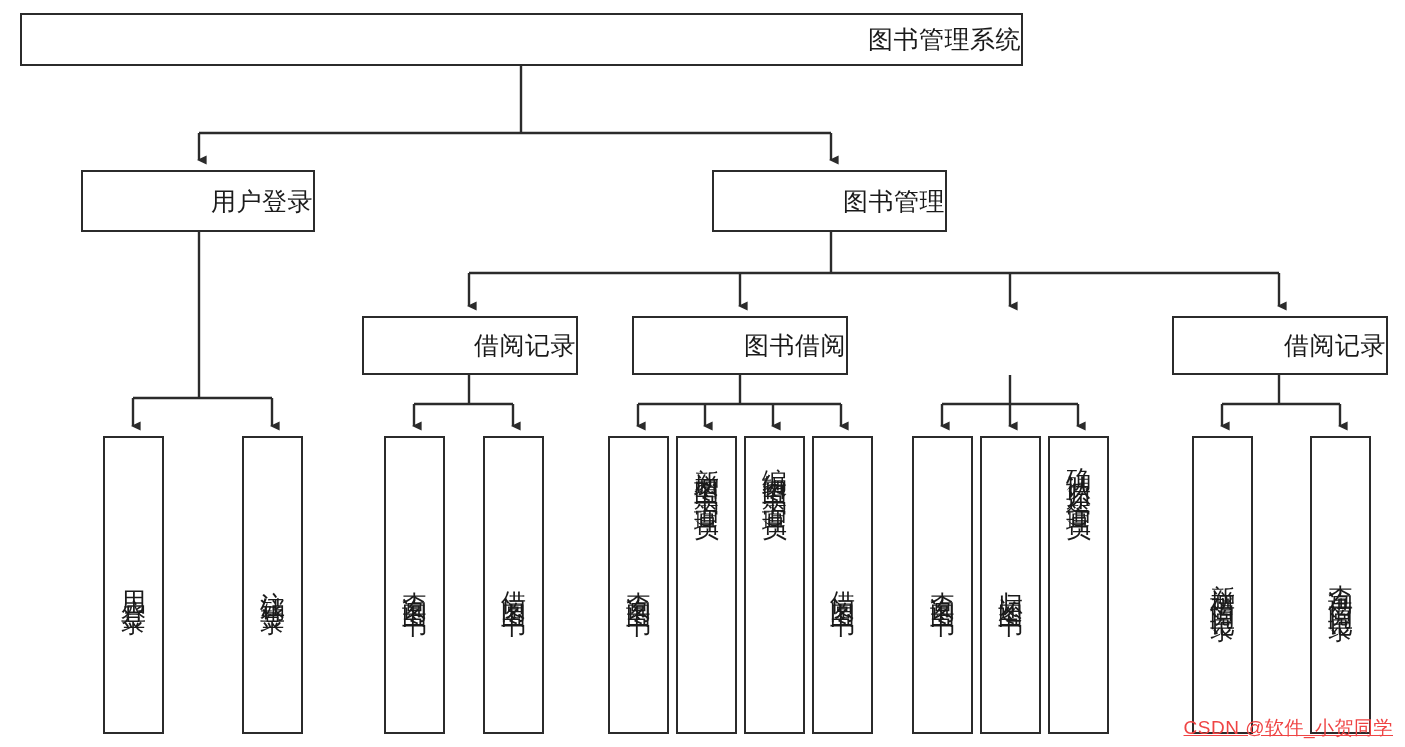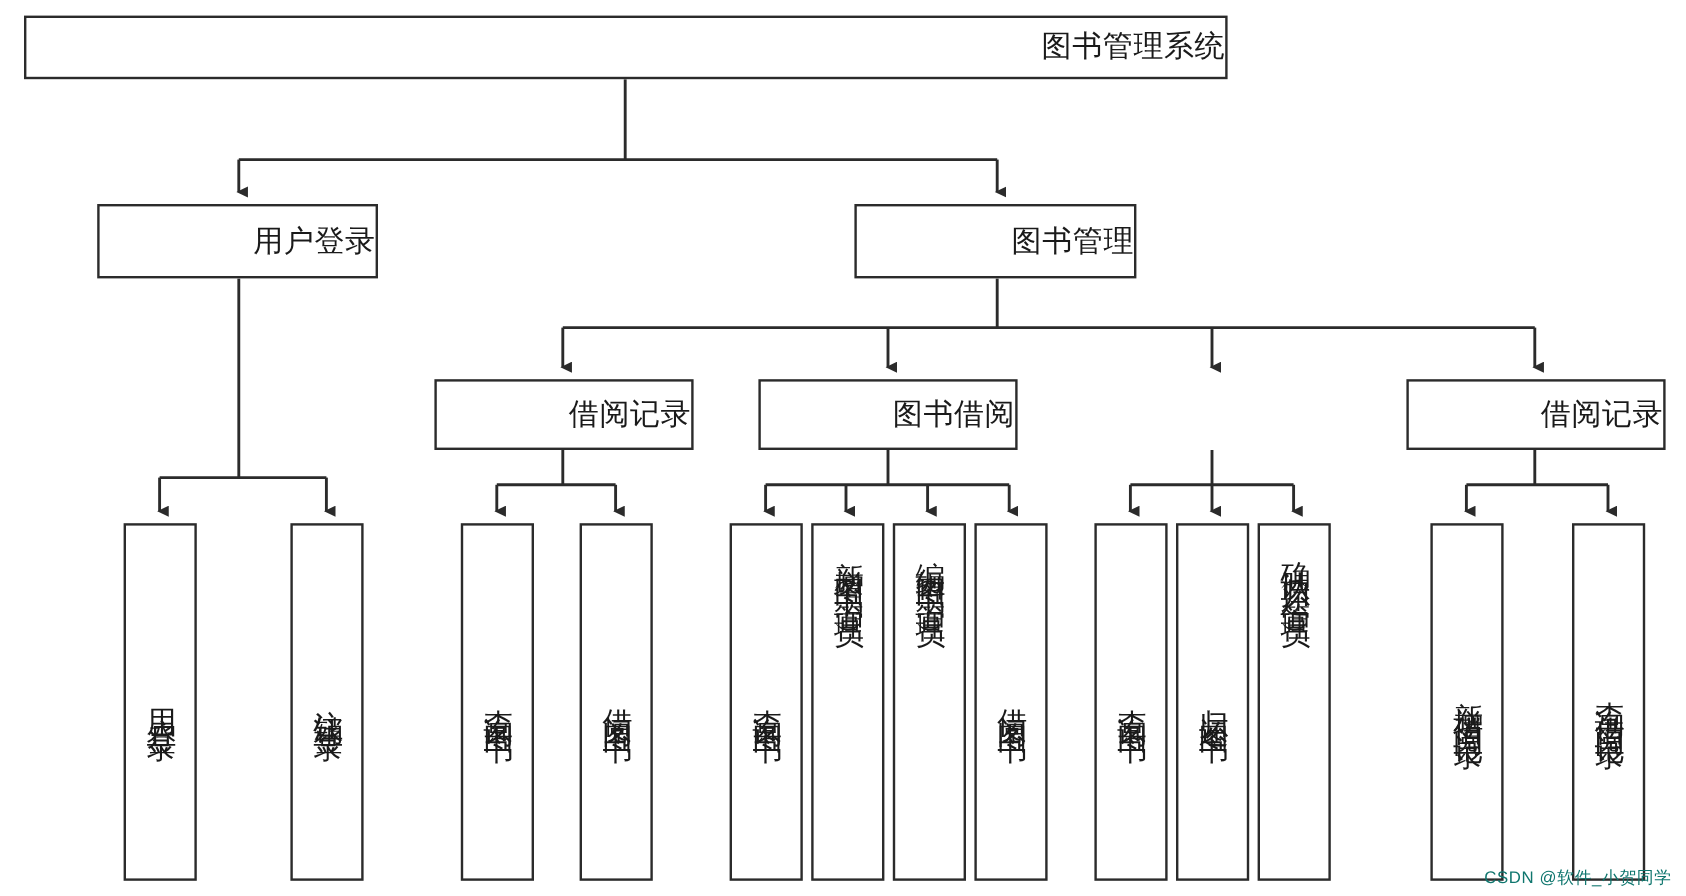--- a/index.html
+++ b/index.html
@@ -64,24 +64,25 @@
   }
   
   .node.vert.centered {
     align-items: center;
     padding-top: 0;
   }
   #watermark {
     position: absolute;
     right: 12px;
     bottom: 6px;
-    font-size: 14px;
-    color: #0f766e;
+    font-size: 19px;
+    color: #ef4444;
     white-space: nowrap;
     letter-spacing: 0.5px;
+    text-decoration: underline;
   }
 </style>
 </head>
 <body>
 
 <div id="canvas">
 
   <svg id="edges" viewBox="0 0 1405 747" width="1405" height="747" xmlns="http://www.w3.org/2000/svg">
     <defs>
       <marker id="arw" markerWidth="10" markerHeight="10" refX="4.6" refY="7.6" orient="auto" markerUnits="userSpaceOnUse">

